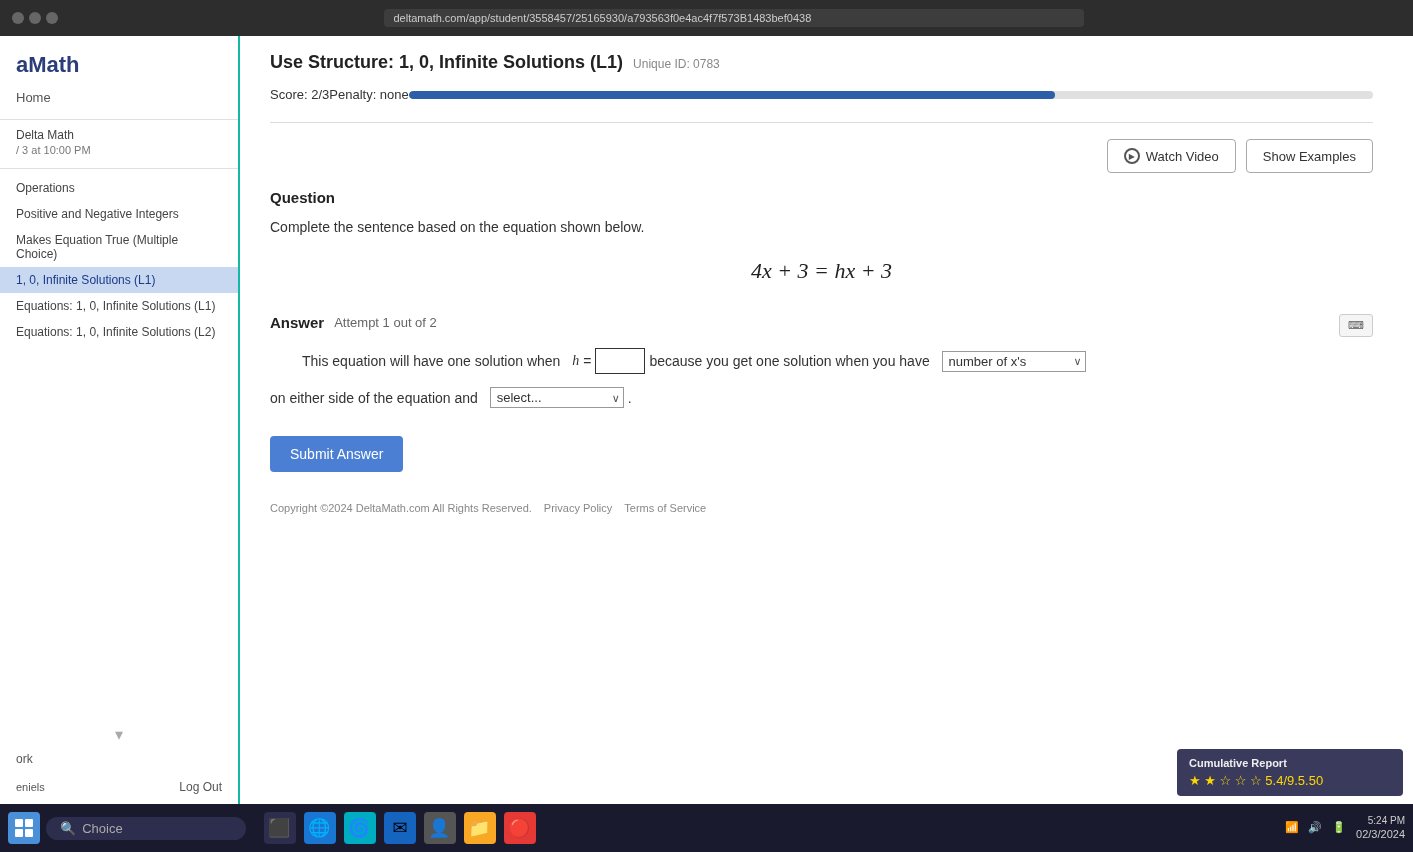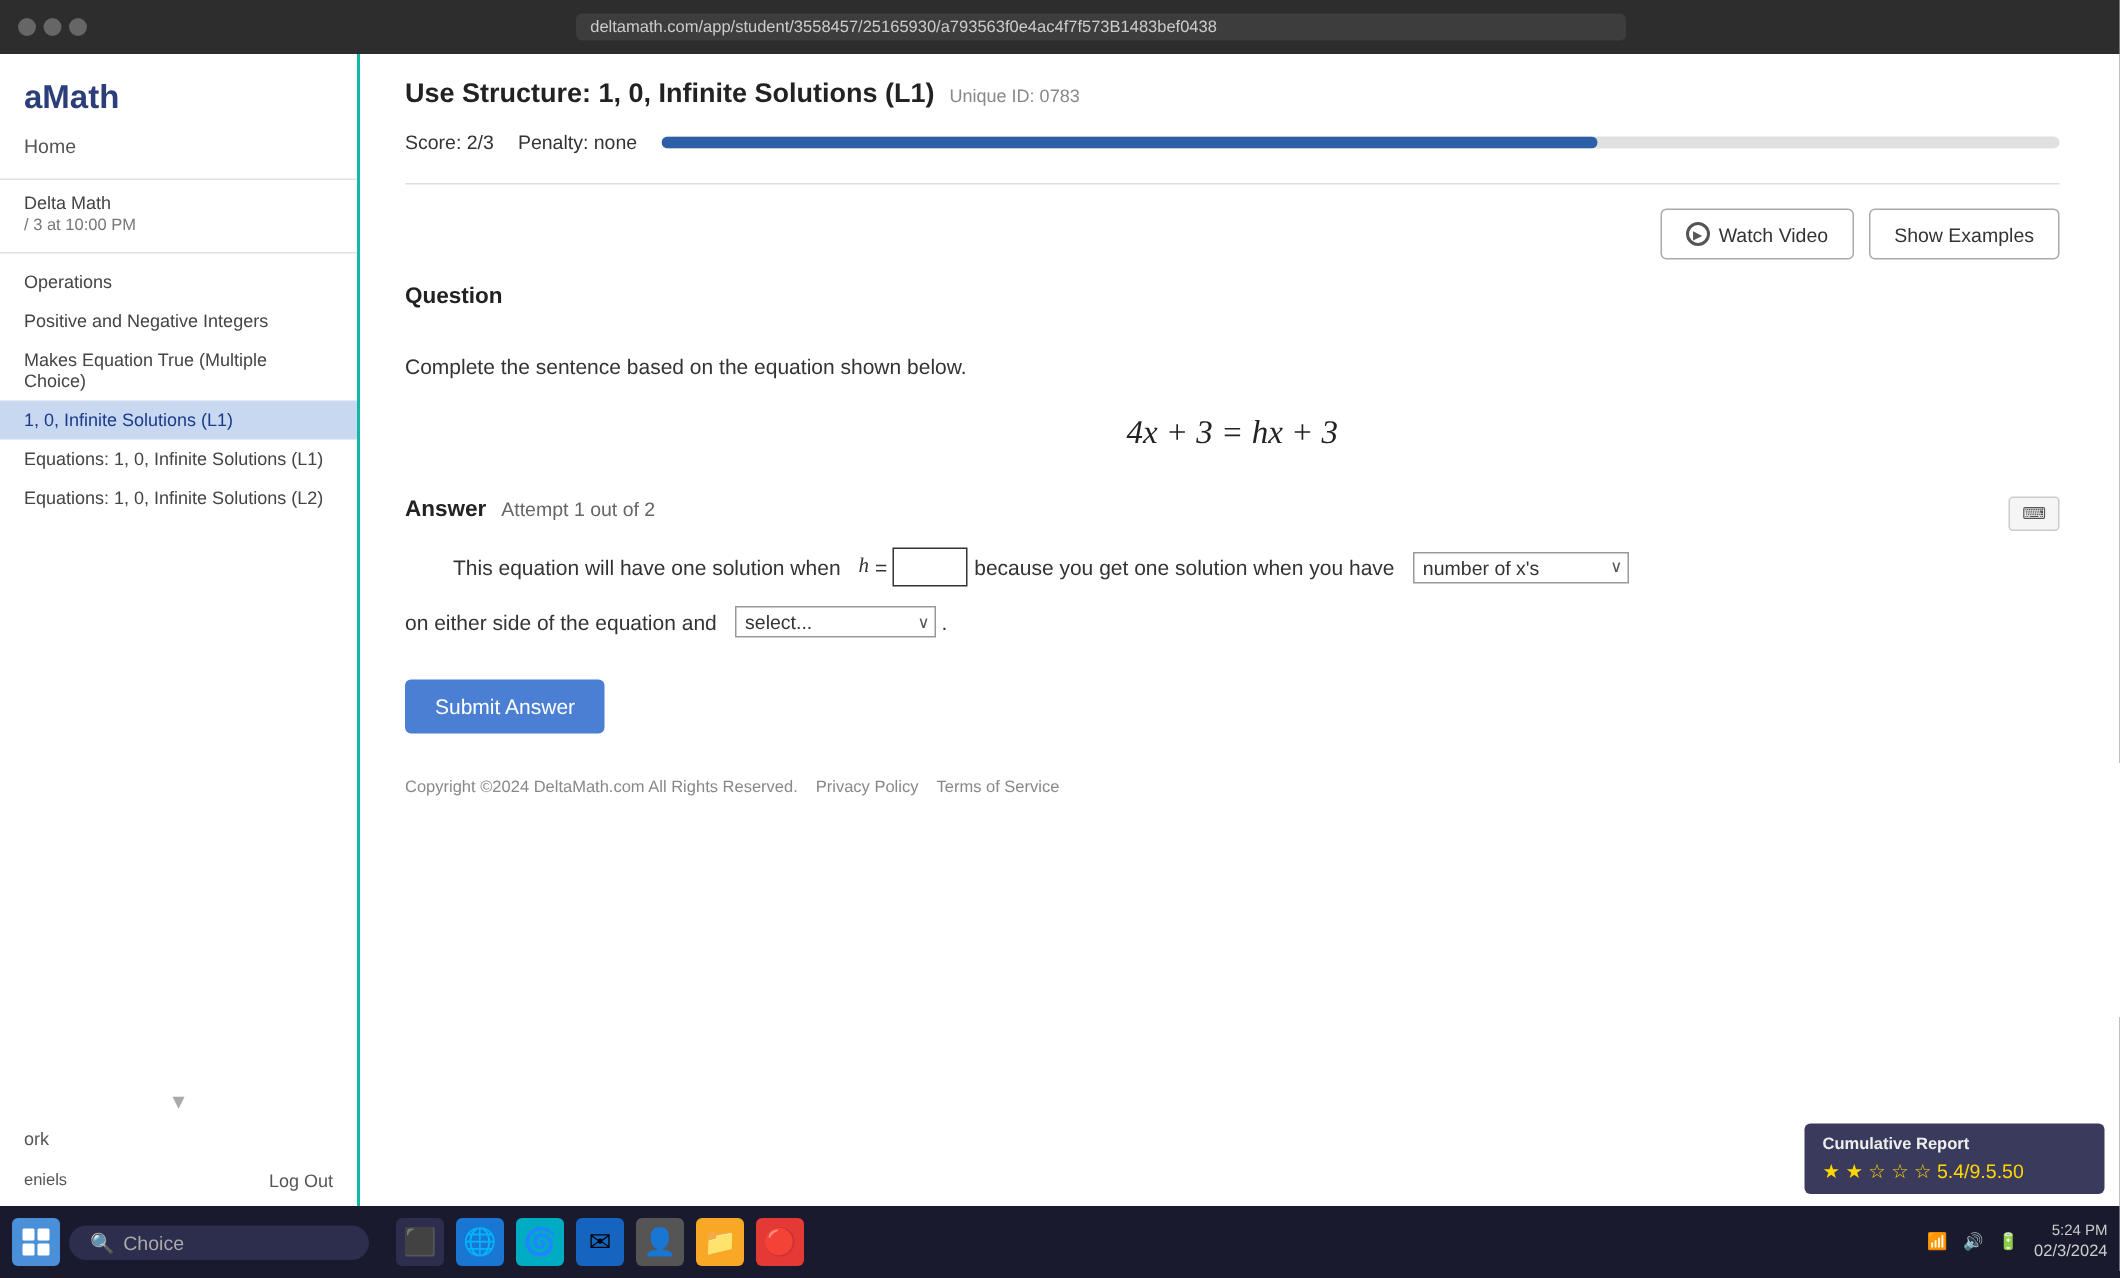--- a/index.html
+++ b/index.html
@@ -133,21 +133,20 @@
       font-size: 12px;
       color: #888;
       font-weight: normal;
       margin-left: 10px;
     }
 
     
     .score-bar-container {
       display: flex;
       align-items: center;
-      gap: 16px;
       margin: 10px 0 20px;
     }
     .score-text { font-size: 13px; color: #333; }
     .penalty-text { font-size: 13px; color: #333; }
     .progress-bar-track {
       flex: 1;
       height: 8px;
       background: #e0e0e0;
       border-radius: 4px;
       overflow: hidden;
@@ -195,21 +194,21 @@
       justify-content: center;
       font-size: 8px;
       color: #555;
     }
 
     
     .question-label {
       font-size: 15px;
       font-weight: 600;
       color: #222;
-      margin-bottom: 27px;
+      margin-bottom: 10px;
     }
     .question-text {
       font-size: 14px;
       color: #333;
       margin-bottom: 20px;
       line-height: 1.6;
     }
 
     
     .equation-display {
@@ -402,21 +401,21 @@
     
     .notification-popup {
       position: absolute;
       bottom: 56px;
       right: 10px;
       background: #3a3a5c;
       color: #eee;
       font-size: 11px;
       padding: 8px 12px;
       border-radius: 4px;
-      width: 200px;
+      width: 226px;
     }
     .notification-popup .notif-title { font-weight: bold; margin-bottom: 4px; font-size: 11px; }
     .notification-popup .notif-stars { color: #ffd700; font-size: 13px; }
 
     
     .question-separator {
       border: none;
       border-top: 1px solid #ddd;
       margin: 0 0 16px;
     }

